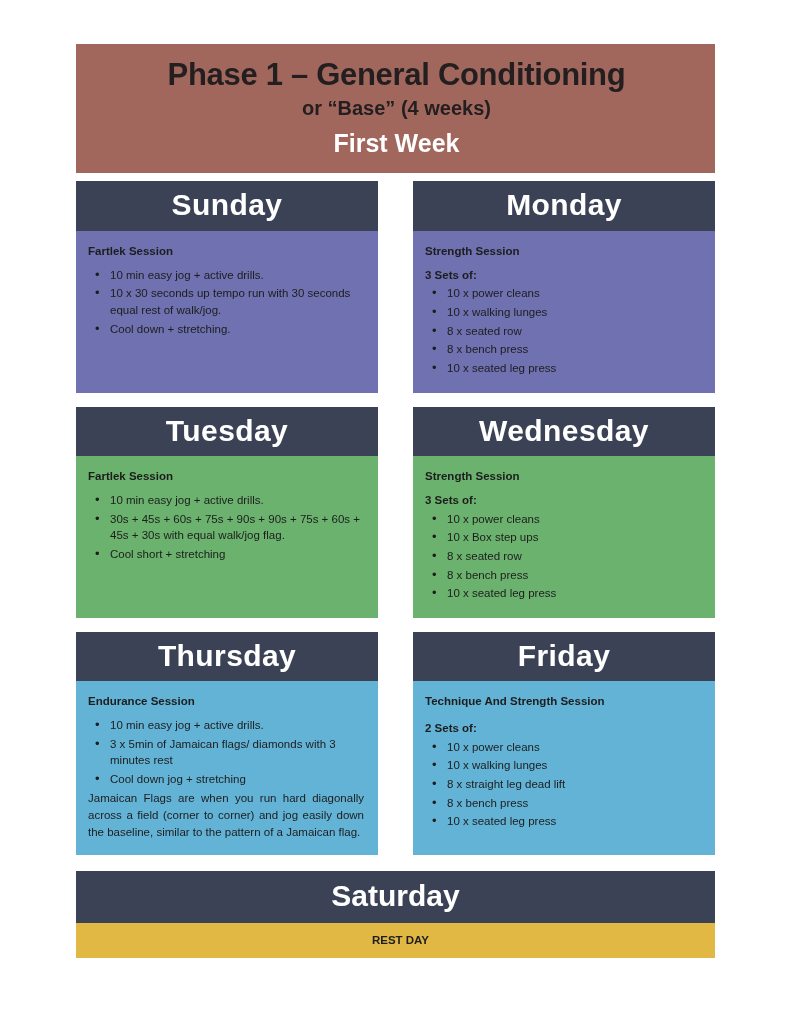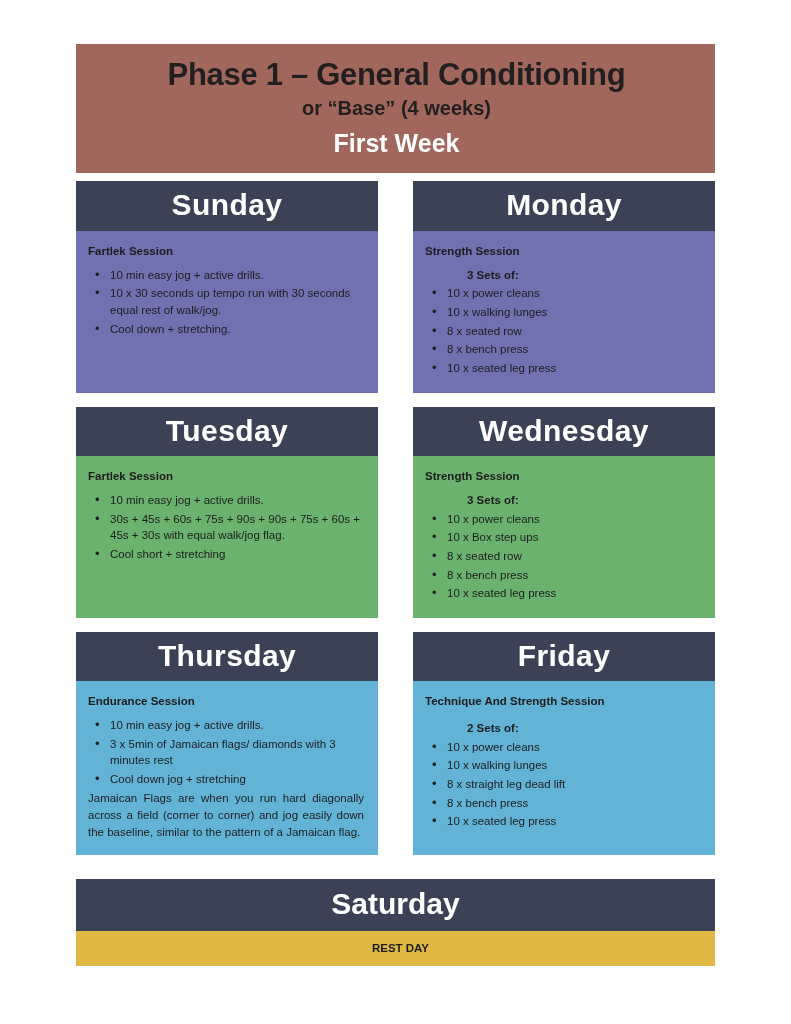--- a/index.html
+++ b/index.html
@@ -90,21 +90,20 @@
   .sess-title {
     font-weight: bold;
     font-size: 11.5px;
     margin-bottom: 7px;
   }
   .sets-title {
     font-weight: bold;
     font-size: 11.5px;
     margin-top: 2px;
     margin-bottom: 2px;
-    margin-left: 42px;
   }
   ul.items {
     margin: 0 0 0 0;
     padding-left: 20px;
     list-style: none;
   }
   ul.items li {
     position: relative;
     margin-bottom: 2px;
     padding-left: 2px;
@@ -127,21 +126,21 @@
   .body-green  { background: #6bb26e; }
   .body-blue   { background: #63b3d6; }
 
   .sat-header {
     background: #3b4255;
     color: #ffffff;
     text-align: center;
     font-size: 30px;
     font-weight: bold;
     padding: 9px 4px 11px 4px;
-    margin-top: 24px;
+    margin-top: 16px;
     line-height: 1.05;
   }
   .sat-body {
     background: #e2b844;
     text-align: center;
     font-size: 11.5px;
     font-weight: bold;
     color: #1d1d1d;
     padding: 11px 4px 12px 14px;
   }

